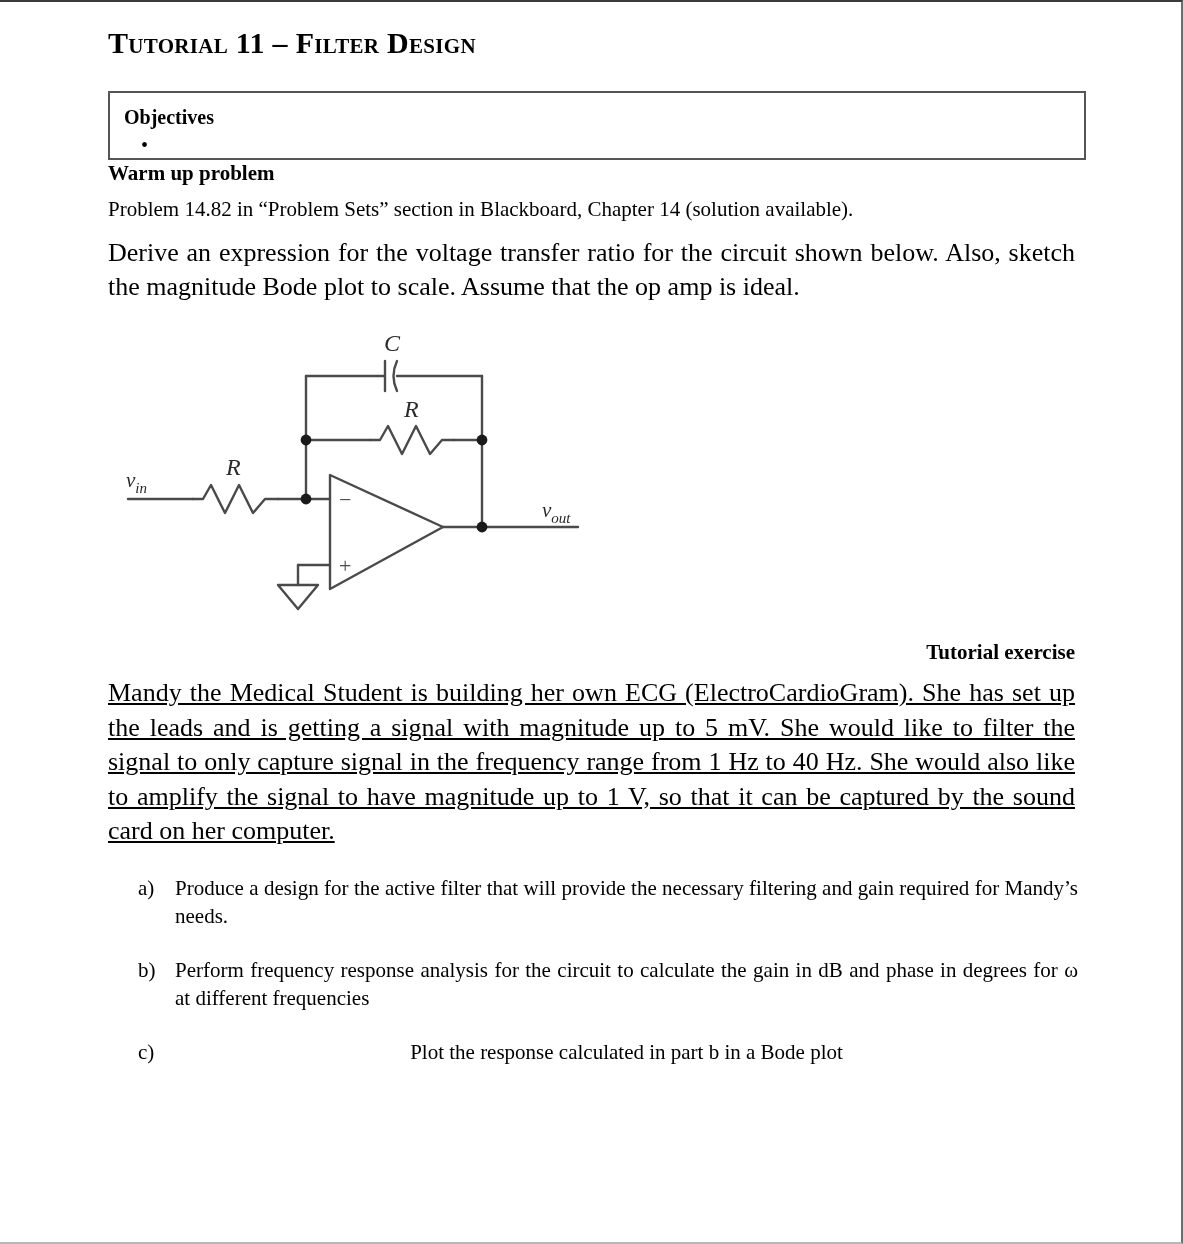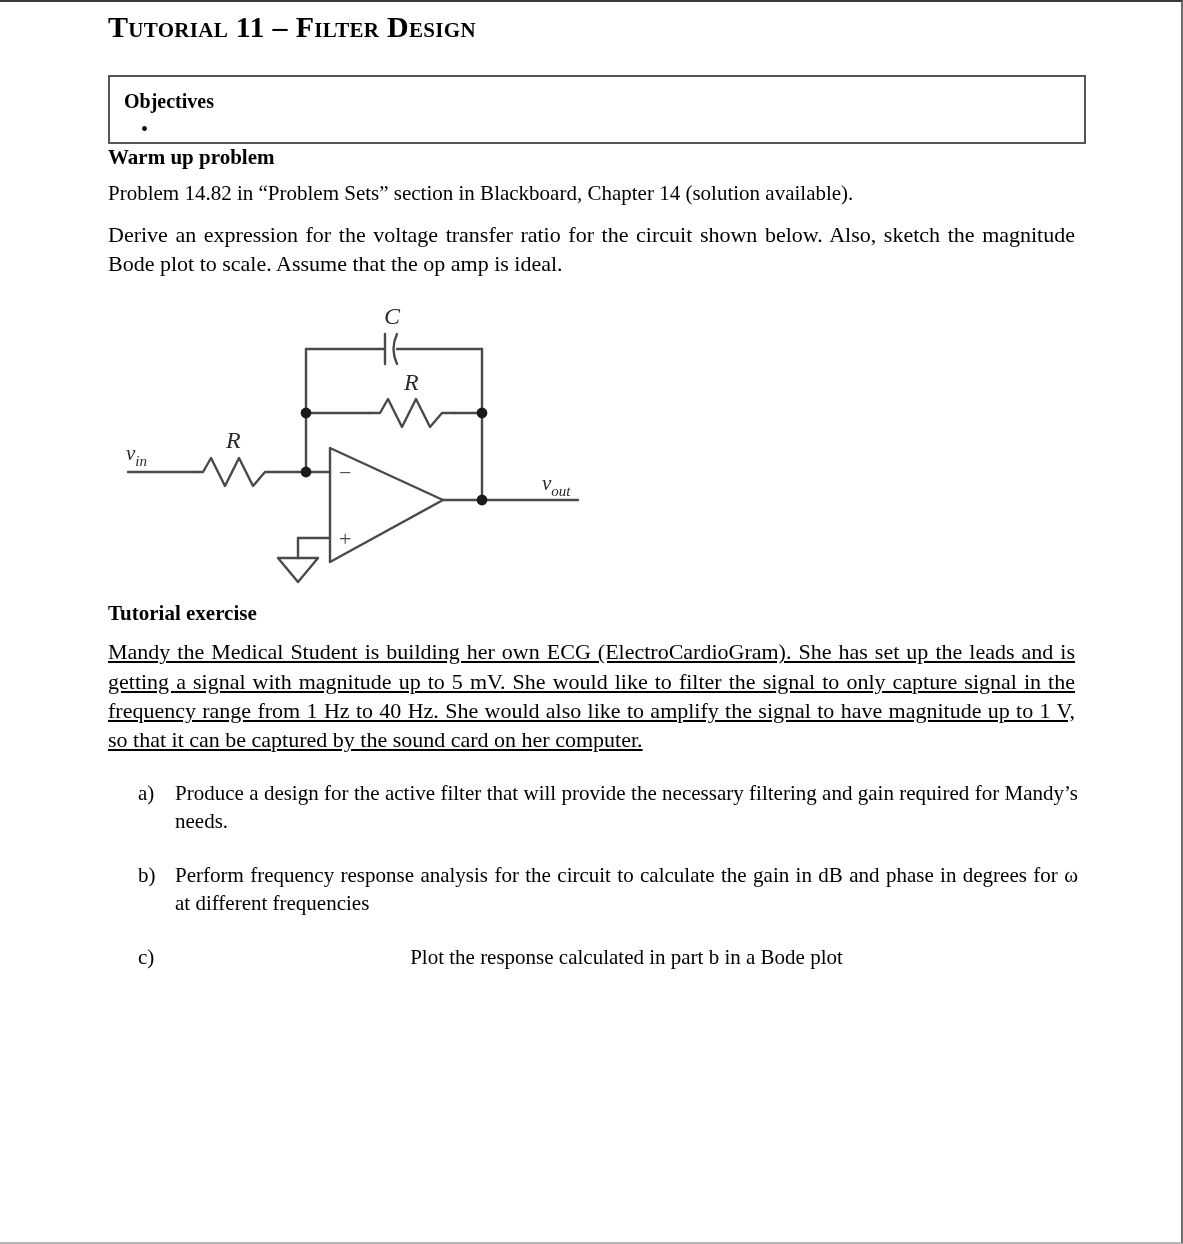--- a/index.html
+++ b/index.html
@@ -22,21 +22,21 @@
     height: 1244px;
     box-sizing: border-box;
     border-top: 2px solid #3a3a3a;
     border-right: 2px solid #6e6e6e;
     border-bottom: 2px solid #b8b8b8;
     background: #ffffff;
   }
   .content {
     position: absolute;
     left: 108px;
-    top: 8px;
+    top: 24px;
     width: 967px;
   }
 
   
   .doc-title {
     font-family: "Liberation Serif", "DejaVu Serif", serif;
     font-weight: bold;
     font-size: 30px;
     font-variant: small-caps;
     letter-spacing: 0.3px;
@@ -84,31 +84,31 @@
     font-size: 21px;
     line-height: 1.3;
     margin: 0;
   }
   .body-line {
     font-size: 21px;
     line-height: 1.32;
     margin: 0;
   }
   .body-para {
-    font-size: 22px;
+    font-size: 26px;
     line-height: 1.33;
     margin: 0;
     text-align: justify;
     text-justify: inter-word;
   }
   .sec-warmup { }
   .warmup-ref { margin-top: 9px; }
   .warmup-desc { margin-top: 12px; width: 967px; }
 
-  .sec-exercise { margin-top: 0px; }
+  .sec-exercise { margin-top: 12px; text-align: right; }
   .exercise-para {
     margin-top: 10px;
     width: 967px;
     text-decoration: underline;
   }
 
   
   .lettered-list {
     margin: 0;
     padding: 0;

